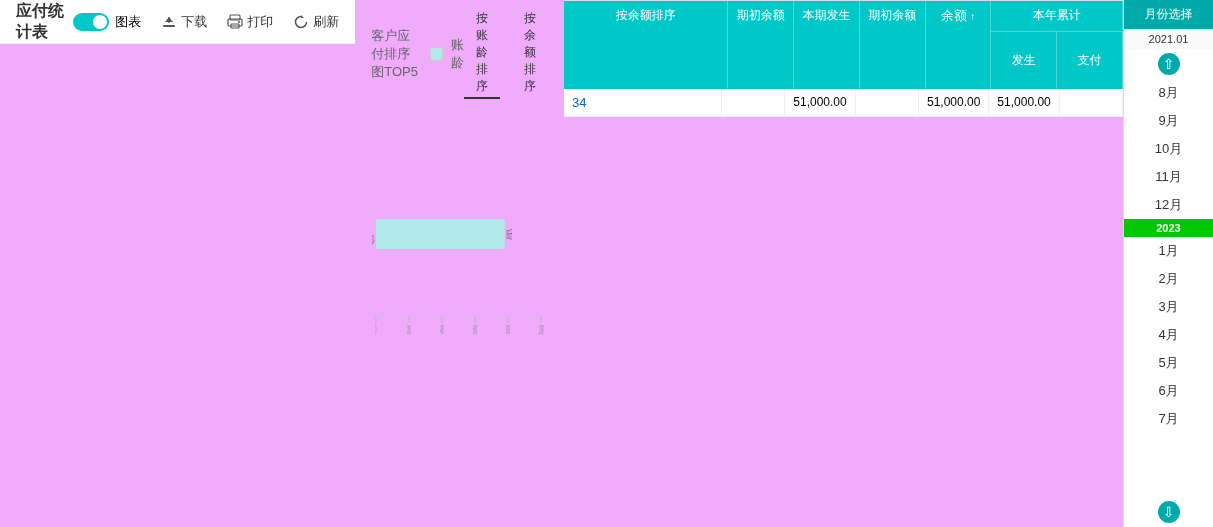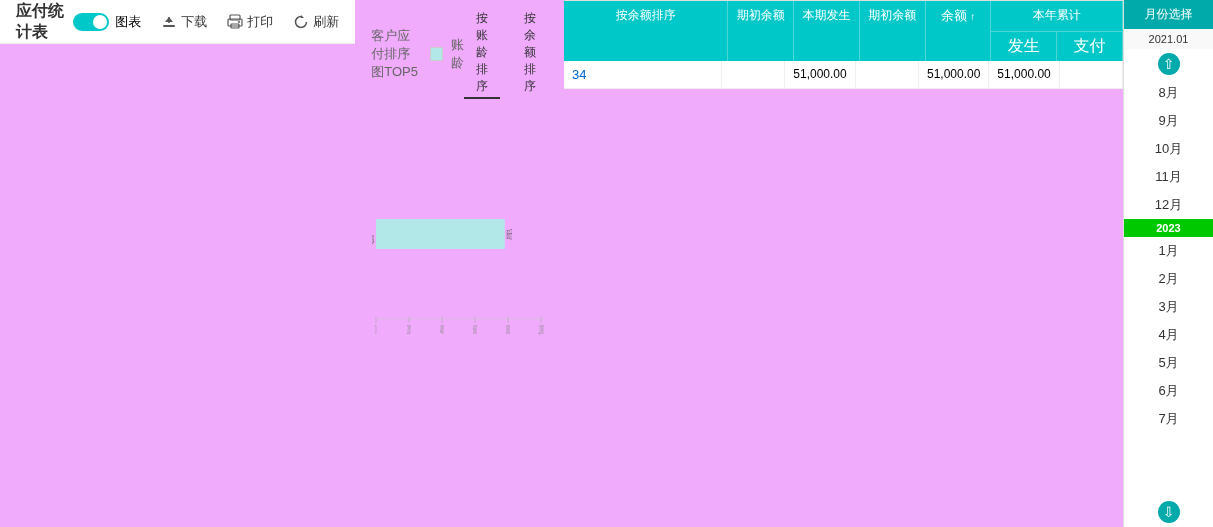--- a/index.html
+++ b/index.html
@@ -17,21 +17,21 @@
     .chart-legend { display: flex; align-items: center; gap: 8px; font-size: 12px; color: #666; }
     .legend-box { width: 30px; height: 14px; background: #b2e8e8; border: 1px solid #ccc; }
     .chart-sort { display: flex; gap: 12px; }
     .sort-btn { padding: 2px 12px; font-size: 12px; border: none; background: none; cursor: pointer; color: #333; border-bottom: 2px solid transparent; }
     .sort-btn.active { color: #333; border-bottom: 2px solid #333; }
     .chart-container { flex: 1; position: relative; margin: 0 16px; min-height: 0; }
     .chart-svg { width: 100%; height: 260px; }
     .table-section { border-top: 1px solid #ddd; }
     .table-header-row { display: grid; grid-template-columns: 2.5fr 1fr 1fr 1fr 1fr 1fr 1fr; background: #00c8c8; color: #fff; }
     .table-header-cell { padding: 6px 8px; text-align: center; font-size: 12px; border-right: 1px solid rgba(255,255,255,0.3); }
-    .table-sub-cell { padding: 4px 8px; text-align: center; font-size: 16px; border-right: 1px solid rgba(255,255,255,0.3); border-top: 1px solid rgba(255,255,255,0.3); font-family: Liberation Mono, monospace; }
+    .table-sub-cell { padding: 20px 8px; text-align: center; font-size: 12px; border-right: 1px solid rgba(255,255,255,0.3); border-top: 1px solid rgba(255,255,255,0.3); font-family: Liberation Mono, monospace; }
     .table-data-row { display: grid; grid-template-columns: 2.5fr 1fr 1fr 1fr 1fr 1fr 1fr; background: #fff; }
     .table-data-cell { padding: 6px 8px; text-align: right; font-size: 12px; border-right: 1px solid #eee; border-bottom: 1px solid #eee; }
     .table-data-cell.left { text-align: left; }
     .table-data-cell a { color: #0066cc; text-decoration: none; }
     .span-col { grid-column: span 2; text-align: center; }
     
     .sidebar { width: 90px; background: #fff; border-left: 1px solid #ddd; display: flex; flex-direction: column; }
     .sidebar-header { background: #00aaaa; color: #fff; font-size: 12px; padding: 6px 8px; text-align: center; }
     .sidebar-year-label { font-size: 11px; color: #333; padding: 4px 8px; text-align: center; background: #f9f9f9; }
     .sidebar-nav-up { text-align: center; padding: 4px; cursor: pointer; }

